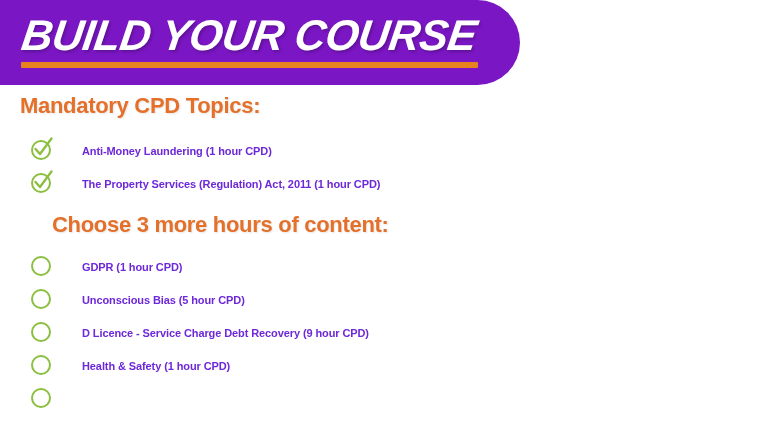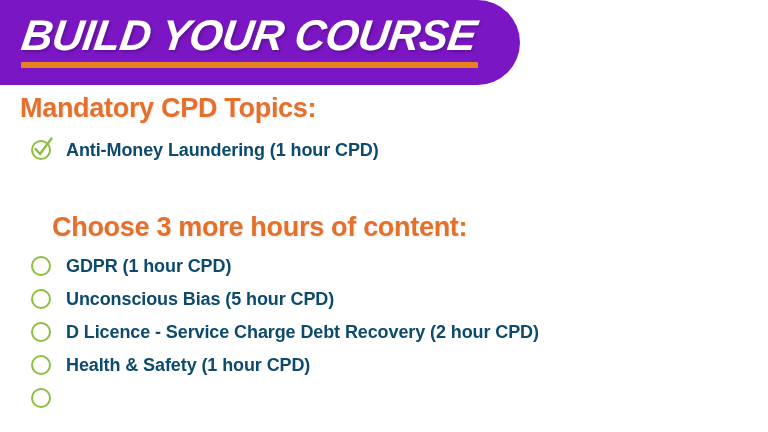--- a/index.html
+++ b/index.html
@@ -47,21 +47,21 @@
     top: 62px;
     width: 457px;
     height: 6px;
     background: #E8821E;
     border-radius: 1px;
   }
 
   
   .section-heading {
     position: absolute;
-    font-size: 27px;
+    font-size: 22px;
     font-weight: 700;
     color: #E4702A;
     letter-spacing: -0.3px;
     white-space: nowrap;
     text-shadow: 1px 1px 2px rgba(0,0,0,0.10);
   }
   #heading-mandatory { left: 20px; top: 93px; }
   #heading-choose    { left: 20px; top: 212px; margin-left: 32px; }
 
   
@@ -94,25 +94,26 @@
   }
   .check-svg {
     position: absolute;
     left: -1px;
     top: -5px;
     width: 28px;
     height: 28px;
     overflow: visible;
   }
   .item-label {
-    font-size: 18px;
+    font-size: 11px;
     font-weight: 700;
-    color: #0c4a6e;
+    color: #6d28d9;
     letter-spacing: -0.1px;
     white-space: nowrap;
+    margin-left: 16px;
   }
 </style>
 </head>
 <body>
 
 <div class="banner">
   <div class="banner-title">
     <span>BUILD YOUR COURSE</span>
   </div>
   <div class="banner-underline"></div>
@@ -123,20 +124,29 @@
 <div class="item-list" id="list-mandatory">
     <div class="list-item">
       <span class="item-icon">
         <span class="circle"></span>
         <svg class="check-svg" viewBox="0 0 28 28">
           <path d="M6.5 15 L11 20 L22.5 4.5" fill="none" stroke="#8CBF3F" stroke-width="2.4" stroke-linecap="round" stroke-linejoin="round"></path>
         </svg>
       </span>
       <span class="item-label">Anti-Money Laundering (1 hour CPD)</span>
     </div>
+    <div class="list-item">
+      <span class="item-icon">
+        <span class="circle"></span>
+        <svg class="check-svg" viewBox="0 0 28 28">
+          <path d="M6.5 15 L11 20 L22.5 4.5" fill="none" stroke="#8CBF3F" stroke-width="2.4" stroke-linecap="round" stroke-linejoin="round"></path>
+        </svg>
+      </span>
+      <span class="item-label">The Property Services (Regulation) Act, 2011 (1 hour CPD)</span>
+    </div>
   </div>
 
 <div class="section-heading" id="heading-choose">Choose 3 more hours of content:</div>
 
 <div class="item-list" id="list-optional">
     <div class="list-item">
       <span class="item-icon">
         <span class="circle"></span>
       </span>
       <span class="item-label">GDPR (1 hour CPD)</span>
@@ -144,21 +154,21 @@
     <div class="list-item">
       <span class="item-icon">
         <span class="circle"></span>
       </span>
       <span class="item-label">Unconscious Bias (5 hour CPD)</span>
     </div>
     <div class="list-item">
       <span class="item-icon">
         <span class="circle"></span>
       </span>
-      <span class="item-label">D Licence - Service Charge Debt Recovery (2 hour CPD)</span>
+      <span class="item-label">D Licence - Service Charge Debt Recovery (9 hour CPD)</span>
     </div>
     <div class="list-item">
       <span class="item-icon">
         <span class="circle"></span>
       </span>
       <span class="item-label">Health &amp; Safety (1 hour CPD)</span>
     </div>
     <div class="list-item">
       <span class="item-icon">
         <span class="circle"></span>

